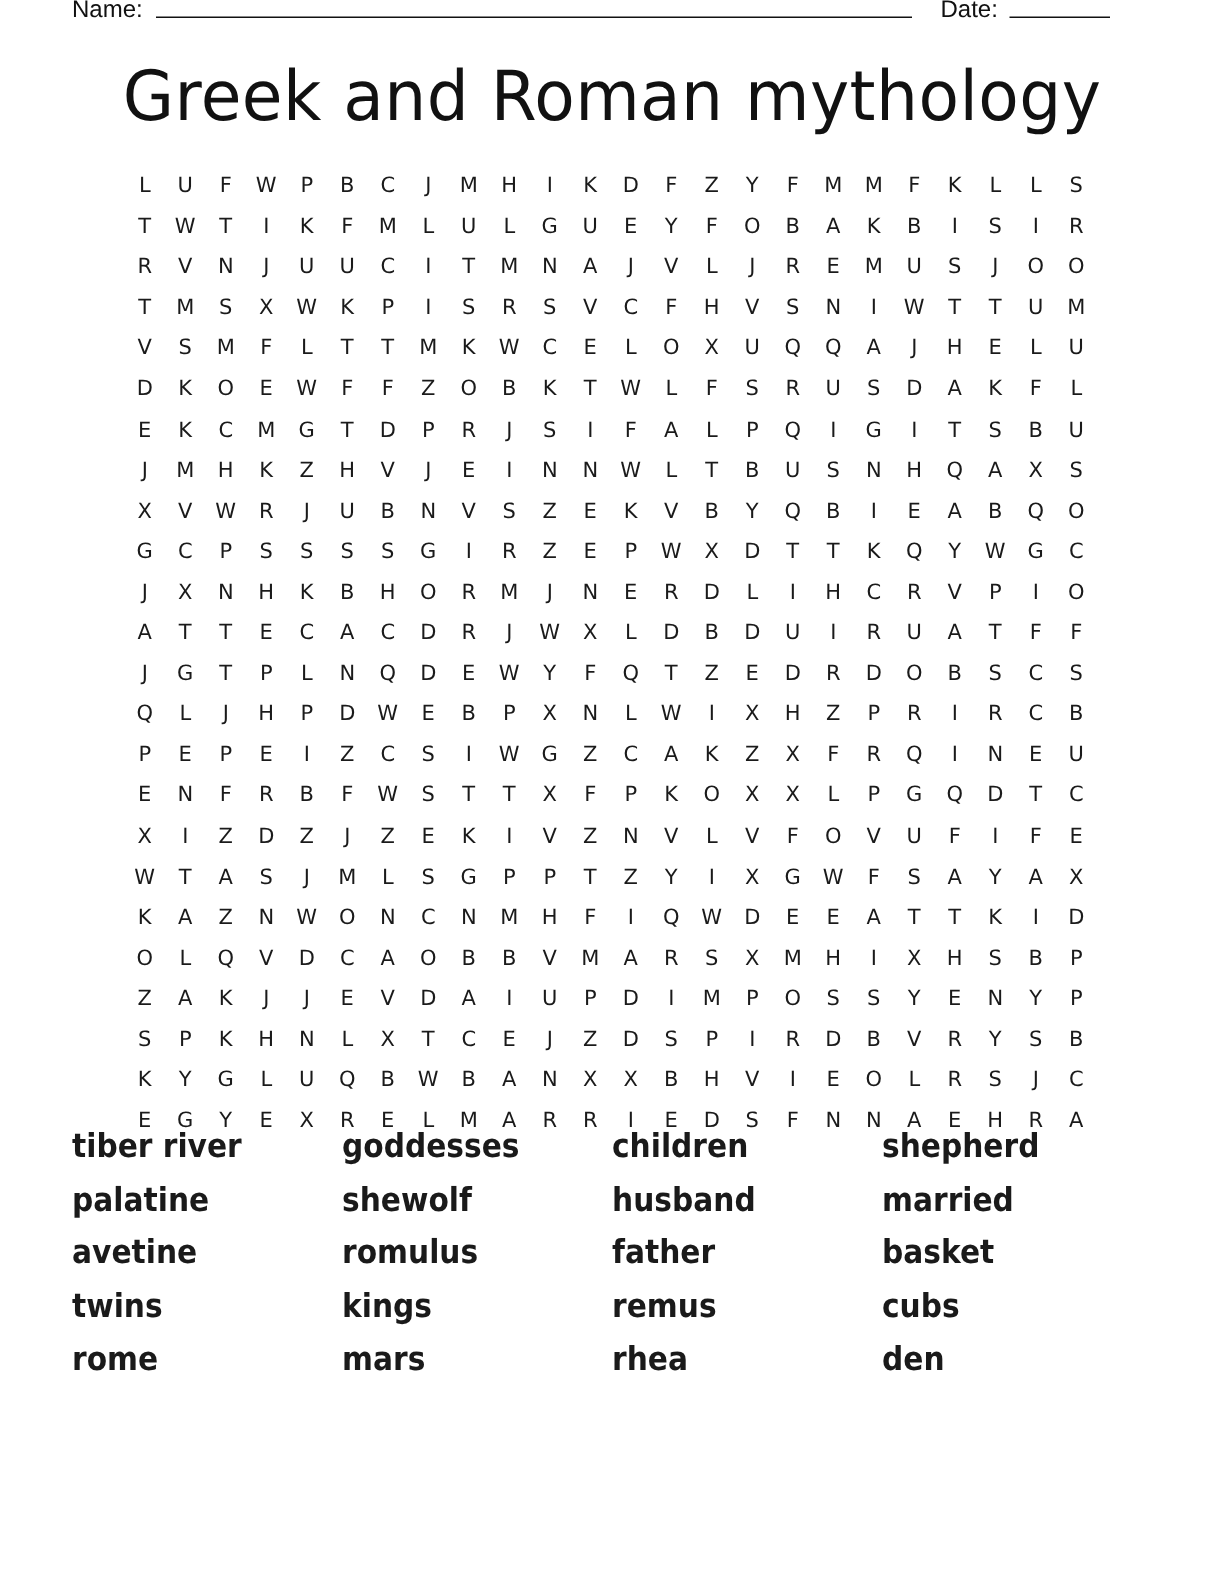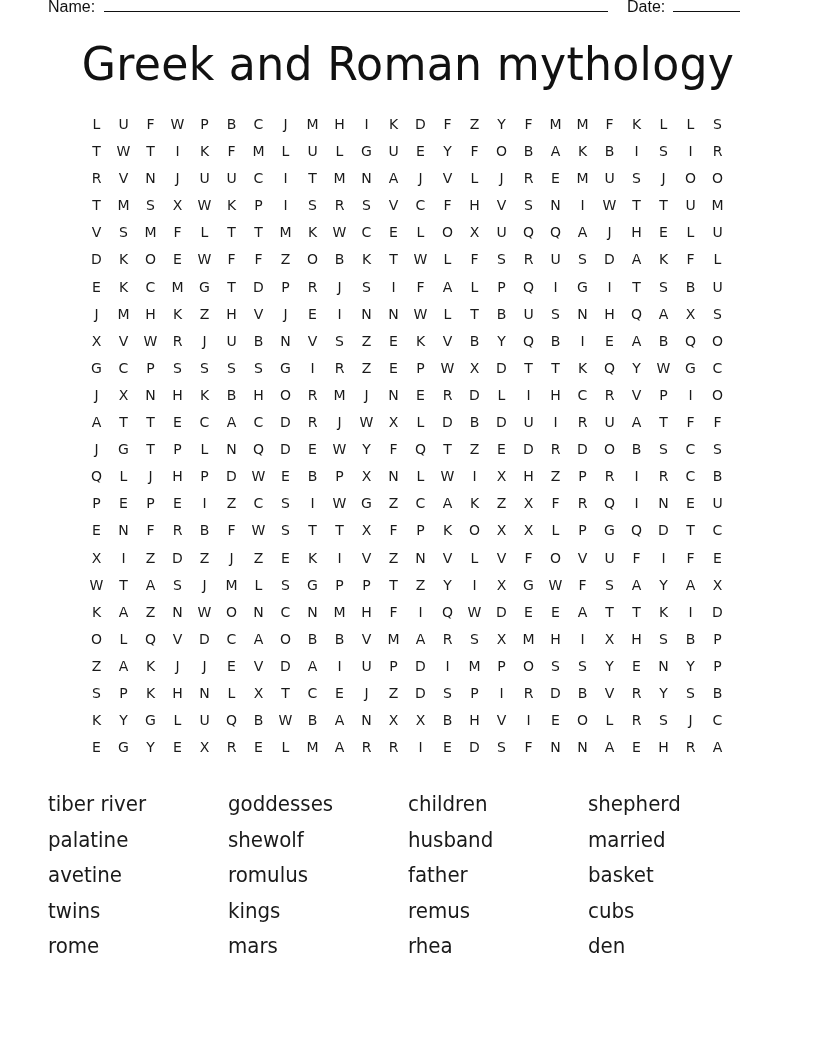--- a/index.html
+++ b/index.html
@@ -67,28 +67,29 @@
     .cell {
       width: 27px;
       text-align: center;
       font-family: "DejaVu Sans", sans-serif;
       font-size: 14px;
       line-height: 22px;
       color: #1a1a1a;
     }
     .words {
       position: absolute;
-      top: 788px;
+      top: 749px;
       left: 48px;
       width: 720px;
       display: grid;
       grid-template-columns: 180px 180px 180px 180px;
       grid-auto-rows: 35.6px;
       grid-auto-flow: column;
       grid-template-rows: repeat(5, 35.6px);
+      font-weight: bold;
     }
     .word {
       font-family: "DejaVu Sans", sans-serif;
       font-size: 22px;
       line-height: 32px;
       color: #1a1a1a;
       transform-origin: left center;
       transform: scaleX(0.9);
       white-space: nowrap;
     }

